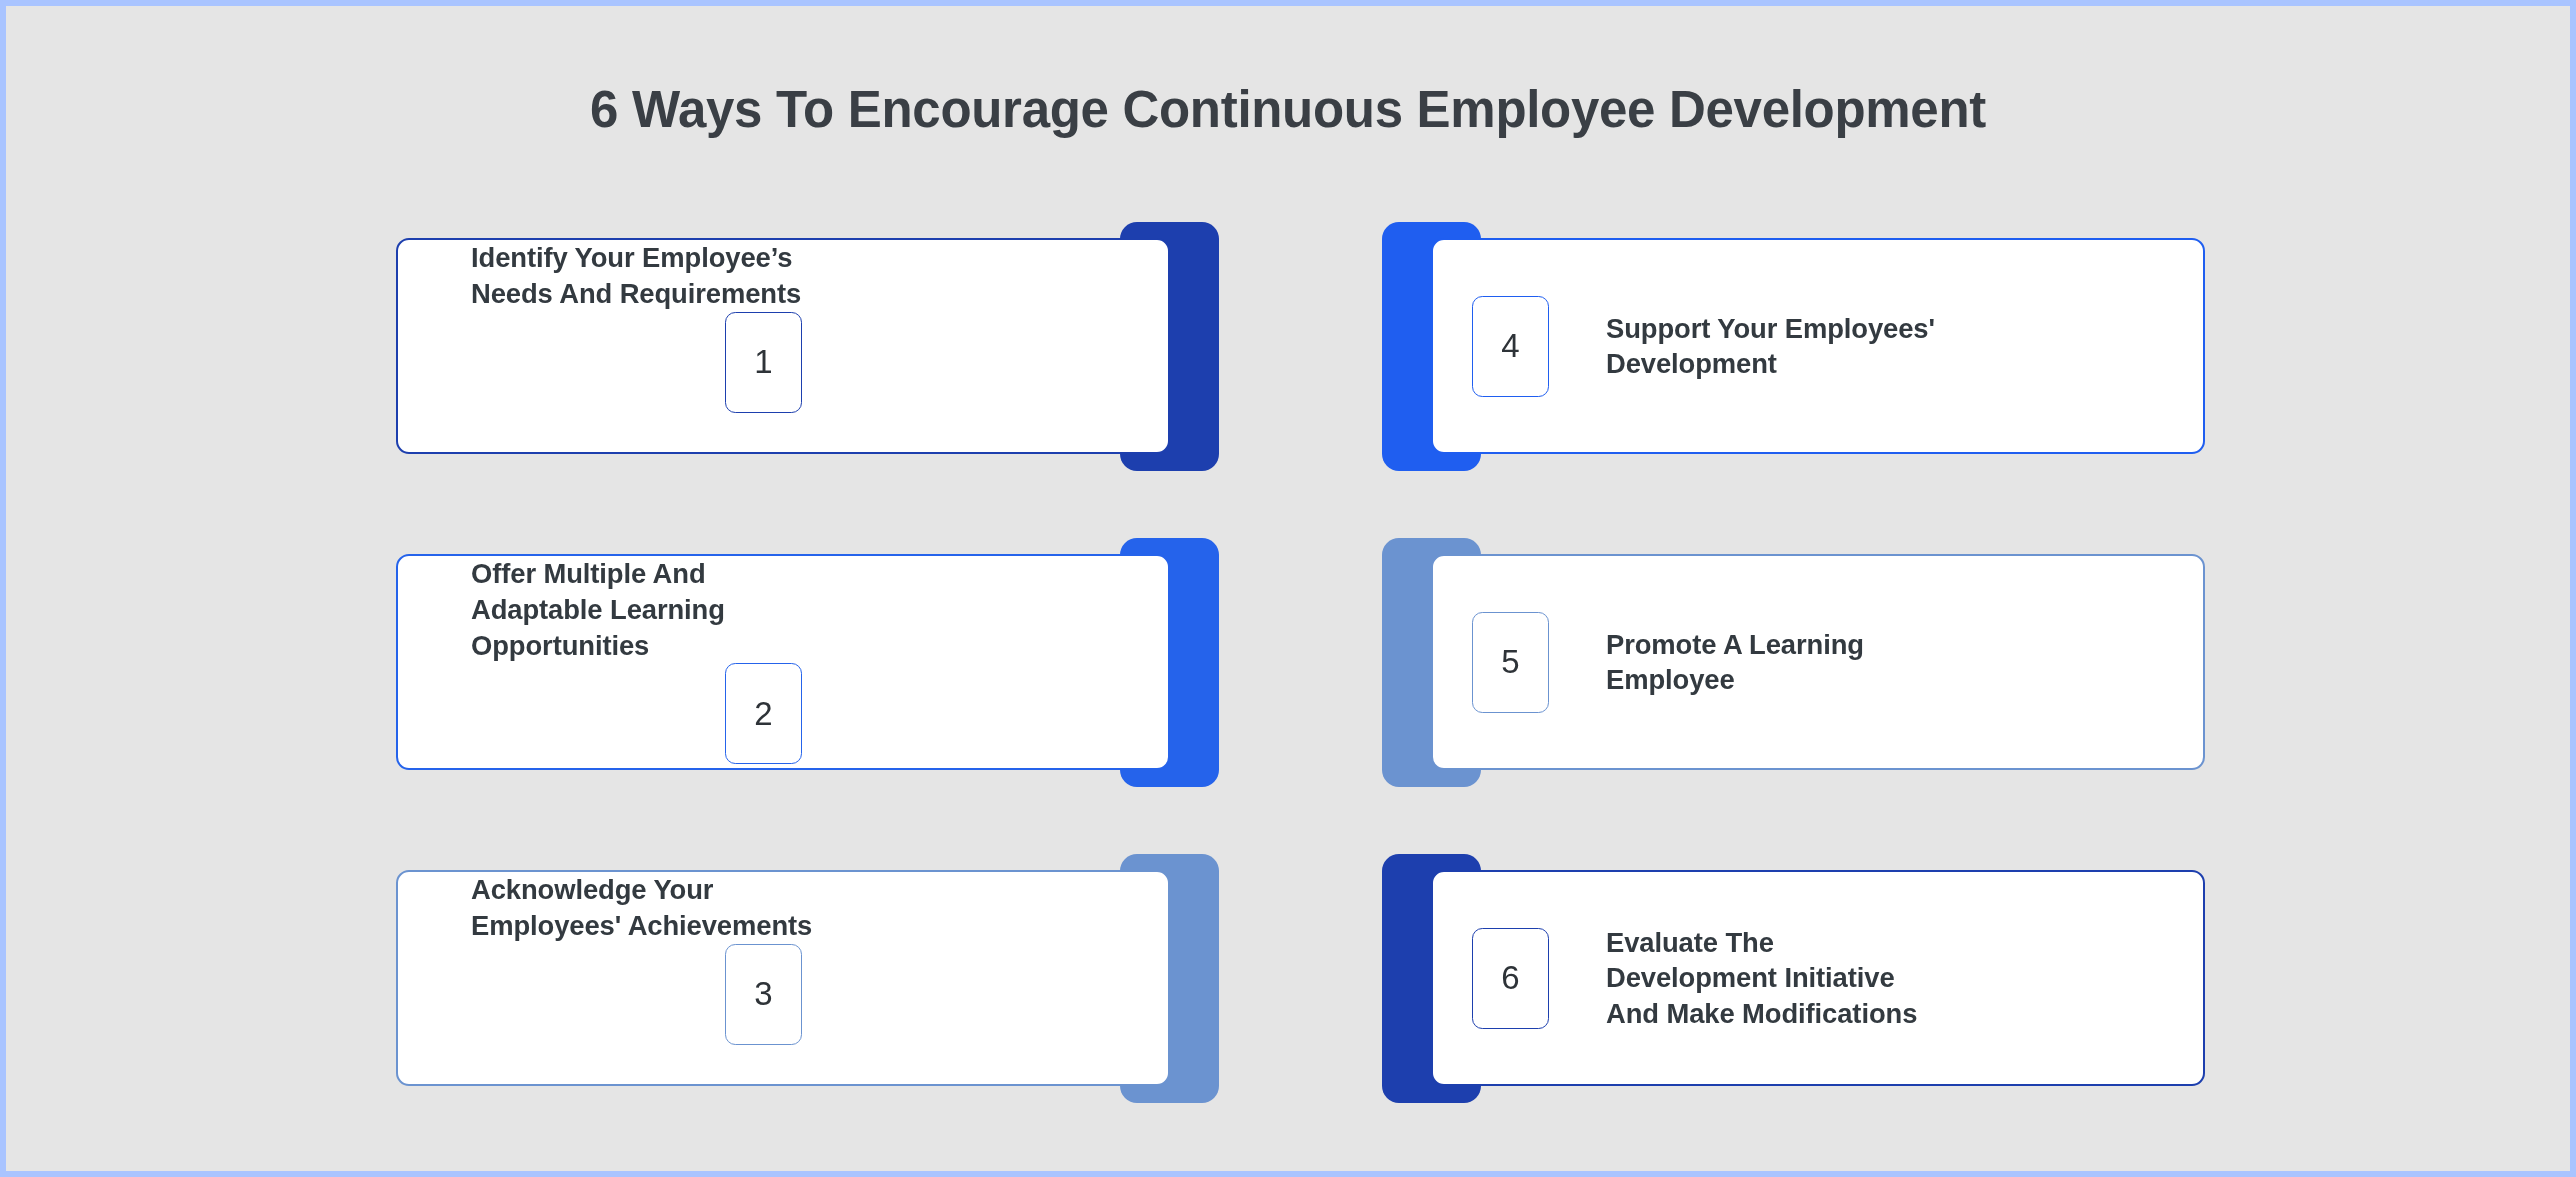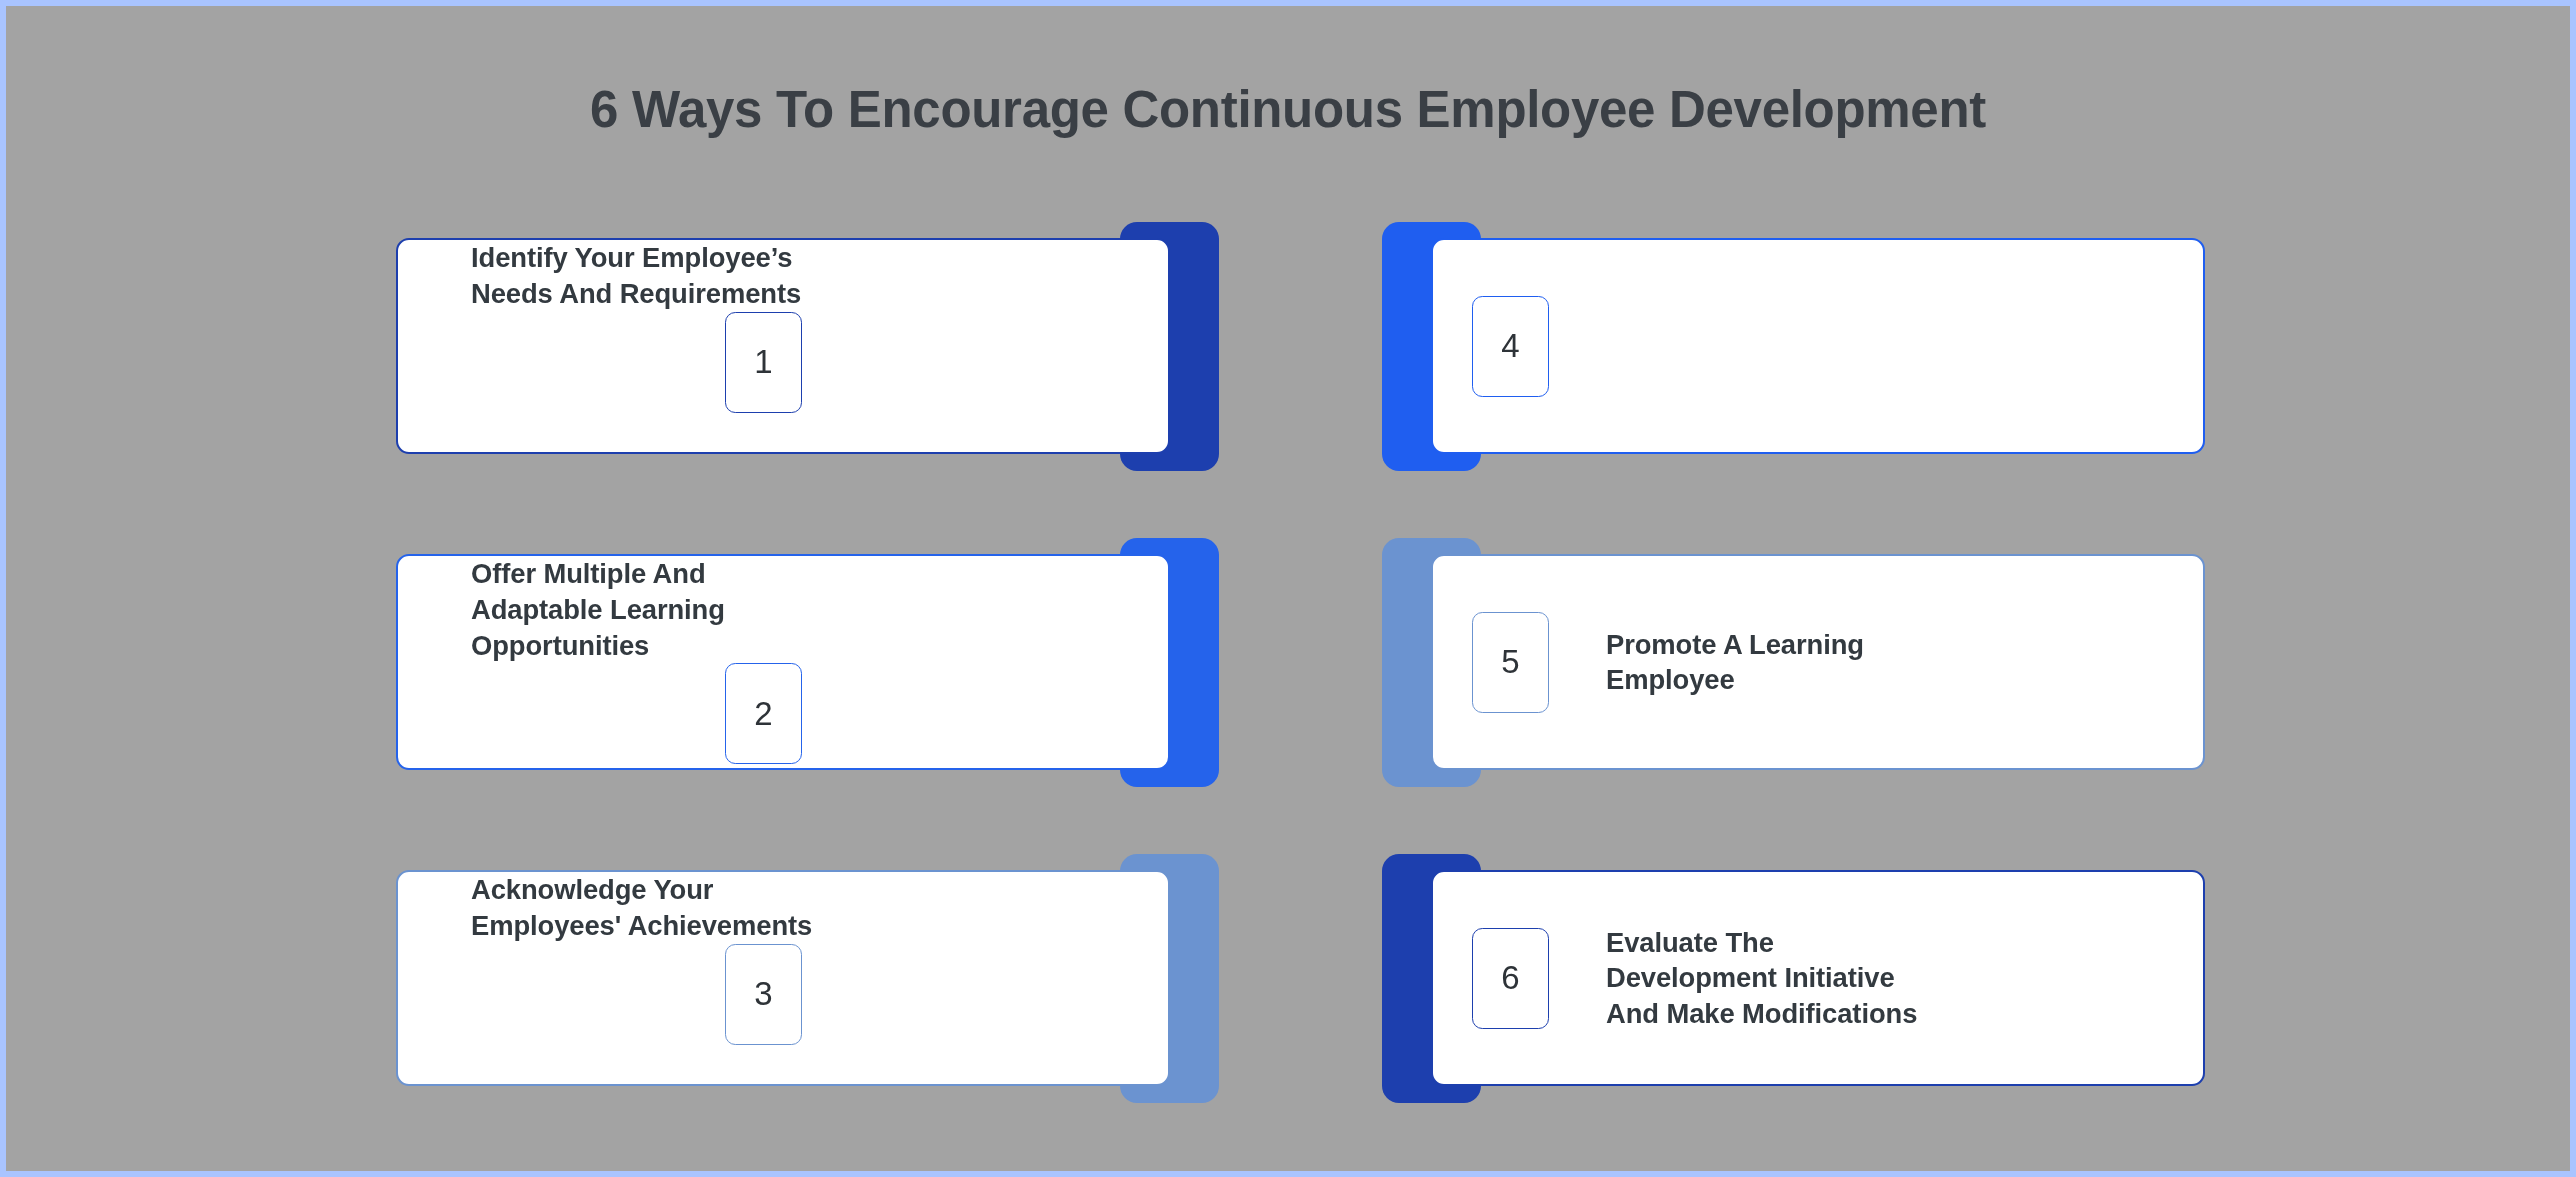--- a/index.html
+++ b/index.html
@@ -9,21 +9,21 @@
     width: 2576px;
     height: 1177px;
     background: #ffffff;
     font-family: "Liberation Sans", sans-serif;
   }
 
   #page {
     position: relative;
     width: 2576px;
     height: 1177px;
-    background: #a3a3a3;
+    background: #e5e5e5;
     border: 6px solid #a9c4ff;
     overflow: hidden;
   }
 
   
   #page-title {
     position: absolute;
     left: 0;
     top: 75px;
     width: 100%;
@@ -132,20 +132,22 @@
         <div class="card text-first" style="border-color: rgb(29, 63, 174);">
           <div class="card-text">Identify Your Employee’s
 Needs And Requirements</div>
           <div class="badge" style="border-color: rgb(29, 63, 174);">1</div>
         </div>
       </div>
       <div class="card-wrap left-accent">
         <div class="accent" style="background: rgb(31, 94, 240);"></div>
         <div class="card badge-first" style="border-color: rgb(31, 94, 240);">
           <div class="badge" style="border-color: rgb(31, 94, 240);">4</div>
+          <div class="card-text">Support Your Employees'
+Development</div>
         </div>
       </div>
       <div class="card-wrap right-accent">
         <div class="accent" style="background: rgb(37, 99, 235);"></div>
         <div class="card text-first" style="border-color: rgb(37, 99, 235);">
           <div class="card-text">Offer Multiple And
 Adaptable Learning
 Opportunities</div>
           <div class="badge" style="border-color: rgb(37, 99, 235);">2</div>
         </div>

